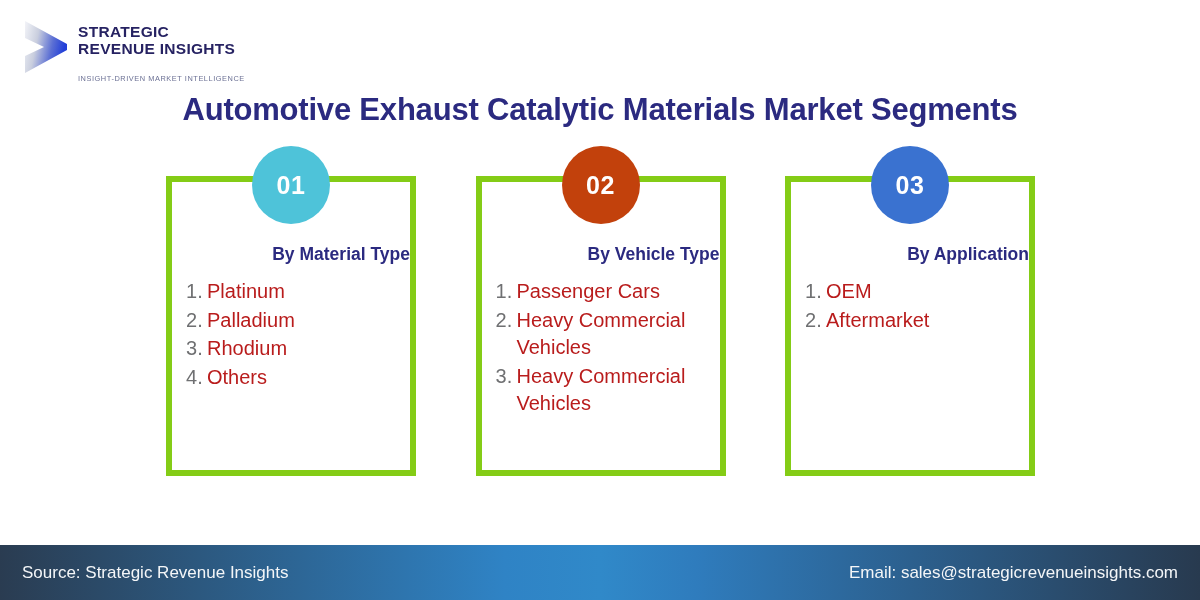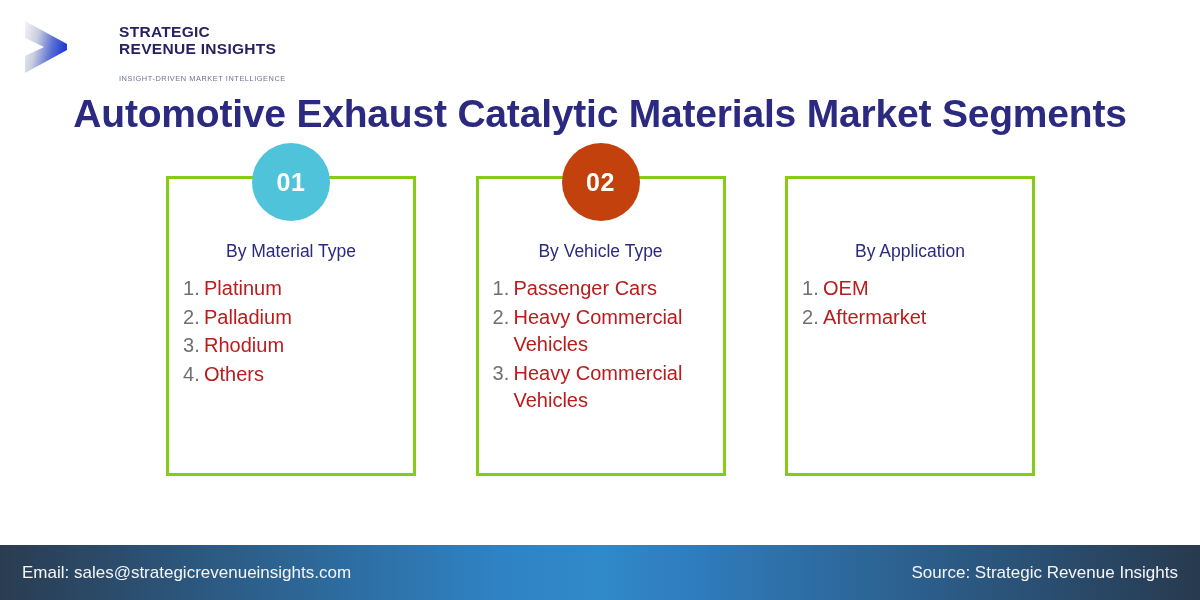--- a/index.html
+++ b/index.html
@@ -16,21 +16,20 @@
     overflow: hidden;
   }
 
   
   #brand-logo {
     position: absolute;
     left: 22px;
     top: 18px;
     display: flex;
     align-items: flex-start;
-    gap: 41px;
   }
   #logo-mark {
     width: 48px;
     height: 58px;
     flex: none;
   }
   #logo-text-block {
     margin-left: 8px;
     padding-top: 5px;
   }
@@ -50,42 +49,42 @@
     white-space: nowrap;
   }
 
   
   #page-title {
     position: absolute;
     top: 92px;
     left: 0;
     width: 1200px;
     text-align: center;
-    font-size: 39px;
+    font-size: 31px;
     font-weight: bold;
     color: #2b2a80;
     letter-spacing: -0.2px;
   }
 
   
   #segments-row {
     position: absolute;
     top: 176px;
     left: 166px;
     width: 869px;
     height: 300px;
     display: flex;
     justify-content: space-between;
   }
 
   .segment-card {
     position: relative;
     width: 250px;
     height: 300px;
-    border: 3px solid #84cc16;
+    border: 6px solid #84cc16;
     background: #ffffff;
   }
 
   .segment-badge {
     position: absolute;
     top: -36px;
     left: 50%;
     transform: translateX(-50%);
     width: 78px;
     height: 78px;
@@ -97,23 +96,23 @@
     font-size: 25px;
     font-weight: bold;
     letter-spacing: 0.5px;
   }
 
   .segment-heading {
     position: absolute;
     top: 62px;
     left: 0;
     width: 100%;
-    text-align: center;
+    text-align: right;
     font-size: 17.5px;
-    font-weight: normal;
+    font-weight: bold;
     color: #2b2a80;
   }
 
   .segment-list {
     position: absolute;
     top: 96px;
     left: 14px;
     right: 10px;
     list-style: none;
     counter-reset: seg;
@@ -200,25 +199,26 @@
     <div class="segment-badge" style="background: #c2410c;">02</div>
     <div class="segment-heading">By Vehicle Type</div>
     <ol class="segment-list">
       <li>Passenger Cars</li>
       <li>Heavy Commercial Vehicles</li>
       <li>Heavy Commercial Vehicles</li>
     </ol>
   </div>
 
   <div class="segment-card">
+    <div class="segment-badge" style="background: rgb(58, 114, 208);">03</div>
     <div class="segment-heading">By Application</div>
     <ol class="segment-list">
       <li>OEM</li>
       <li>Aftermarket</li>
     </ol>
   </div>
 
 </div>
 
 <div id="page-footer">
+  <div class="footer-text">Source: Strategic Revenue Insights</div>
   <div class="footer-text">Email: sales@strategicrevenueinsights.com</div>
-  <div class="footer-text">Source: Strategic Revenue Insights</div>
 </div>
 
 </body></html>

